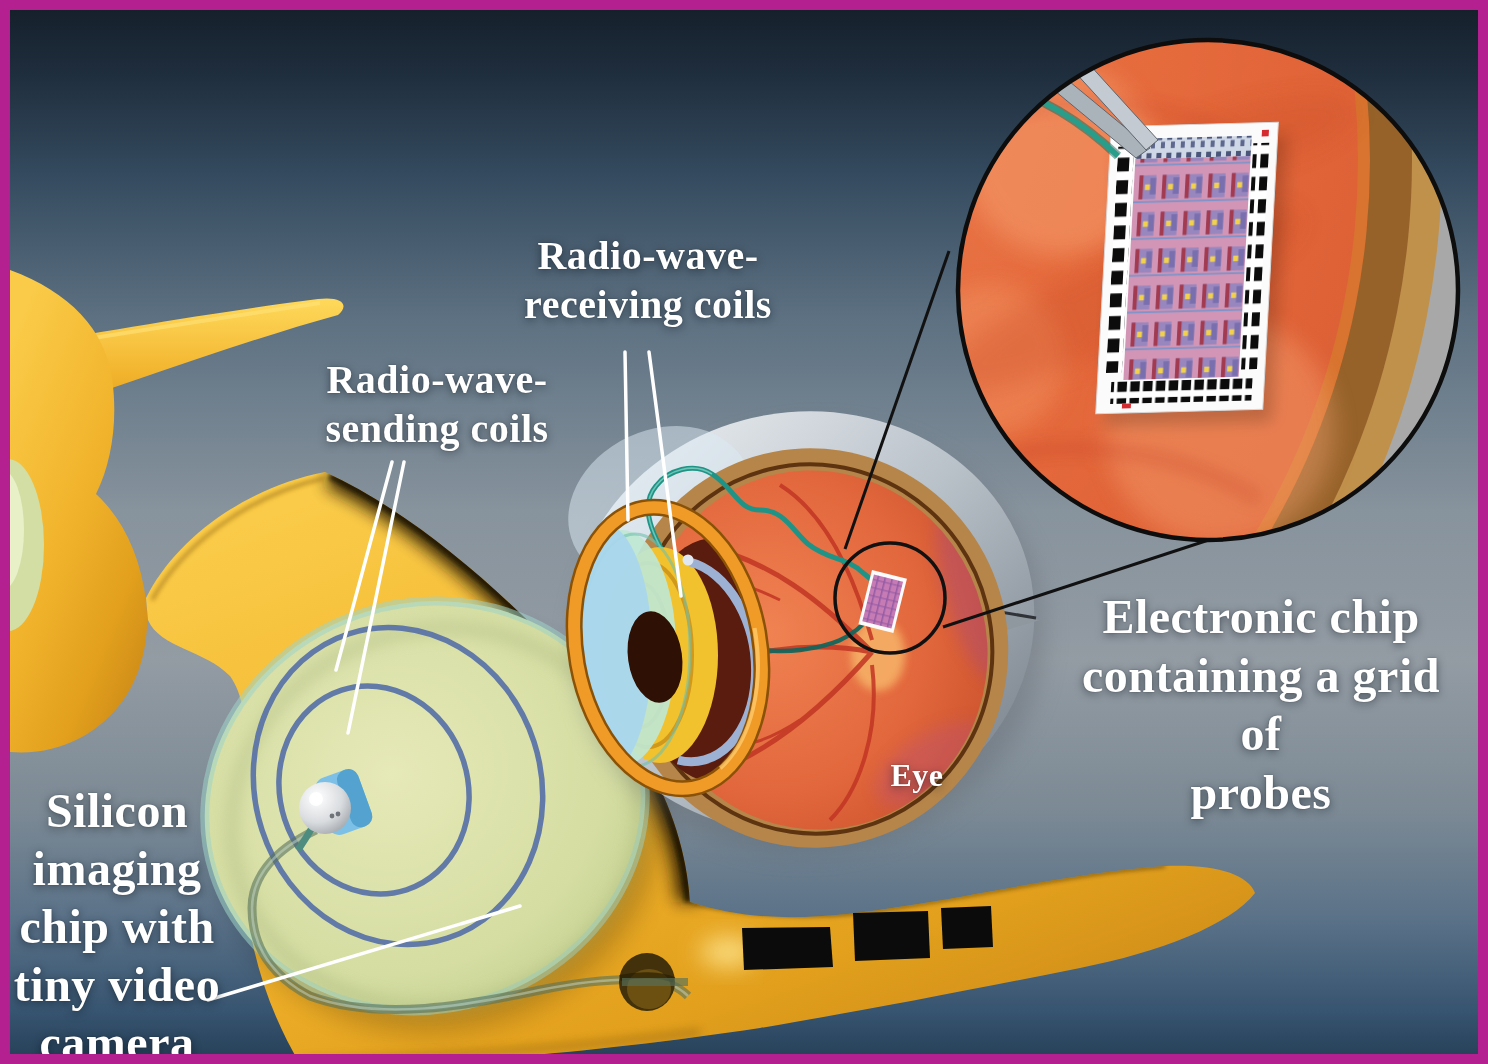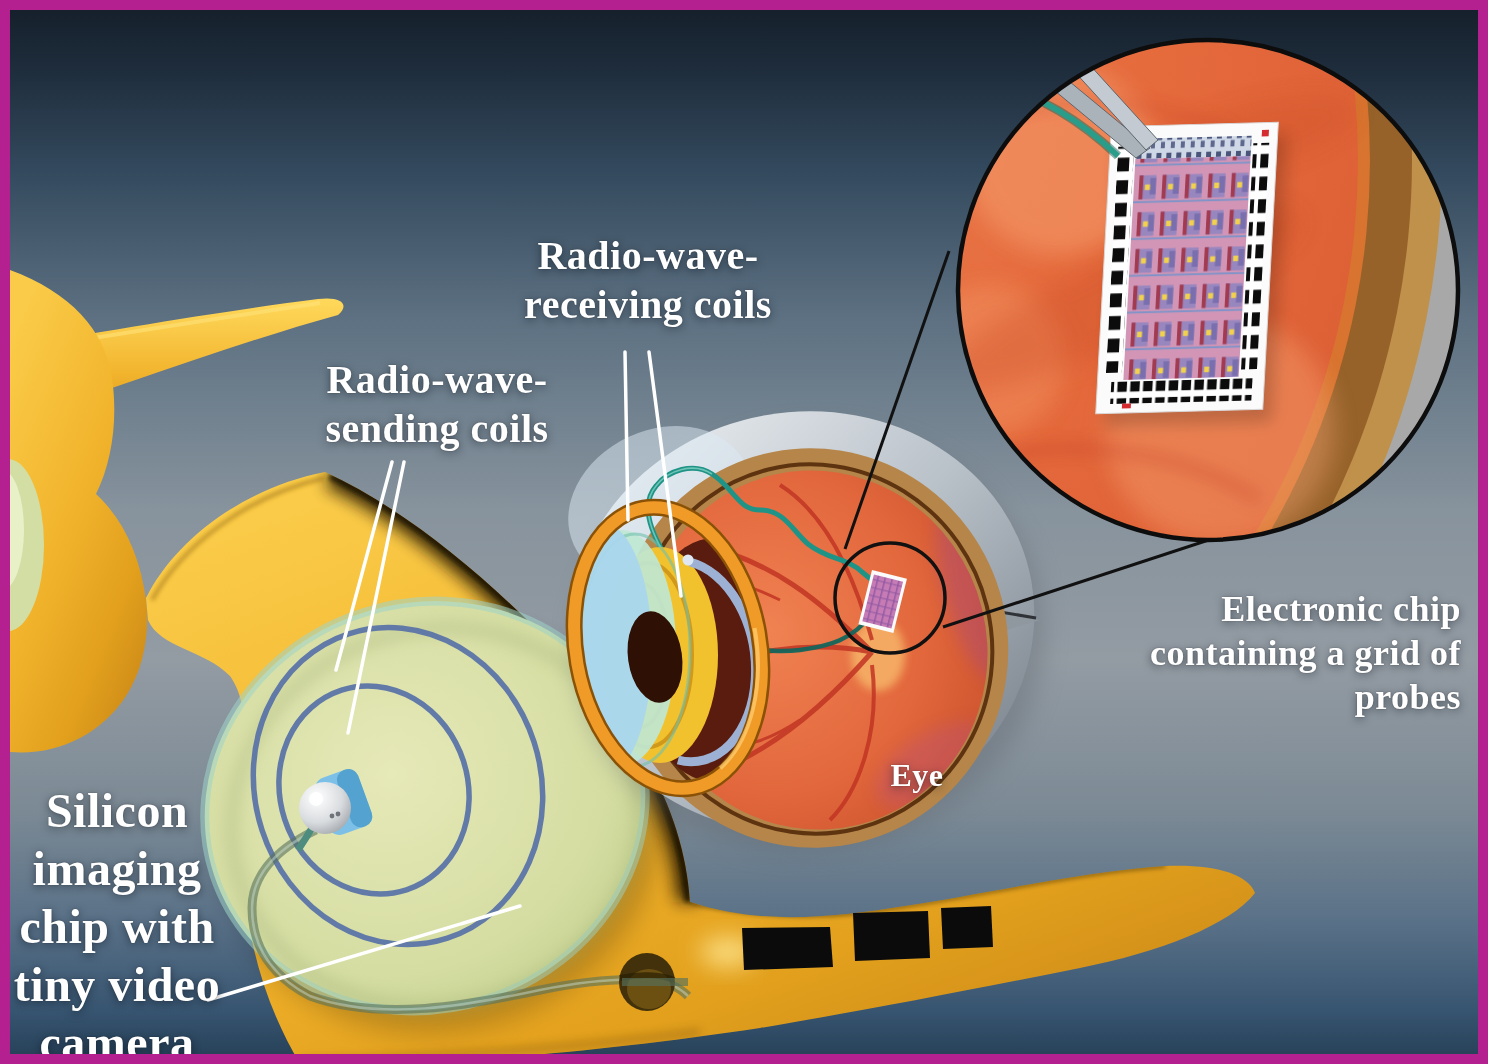--- a/index.html
+++ b/index.html
@@ -13,21 +13,21 @@
     pointer-events:none;z-index:20;
   }
   .lbl{
     position:absolute;z-index:10;color:#ffffff;font-weight:bold;
     letter-spacing:.5px;text-align:center;white-space:pre-line;
     text-shadow:0 2px 8px rgba(8,18,28,.5),0 0 2px rgba(0,0,0,.3);
     line-height:1.22;
   }
   .lbl-receiving{left:448px;top:232px;width:400px;font-size:40px;}
   .lbl-sending{left:247px;top:356px;width:380px;font-size:40px;}
-  .lbl-chip{left:1061px;top:588px;width:400px;font-size:36px;text-align:right;}
+  .lbl-chip{left:1061px;top:588px;width:400px;font-size:48px;}
   .lbl-eye{left:837px;top:756px;width:160px;font-size:32px;}
   .lbl-silicon{left:7px;top:782px;width:220px;font-size:48px;line-height:1.21;}
 </style>
 </head>
 <body>
 
 <div class="stage">
 
 <svg width="1488" height="1064" viewBox="0 0 1488 1064">
   <defs>

